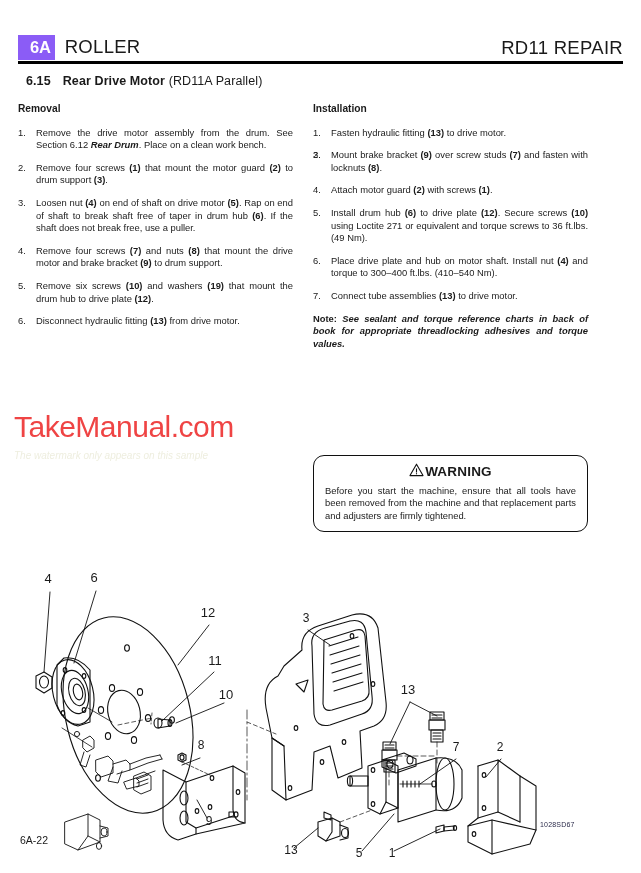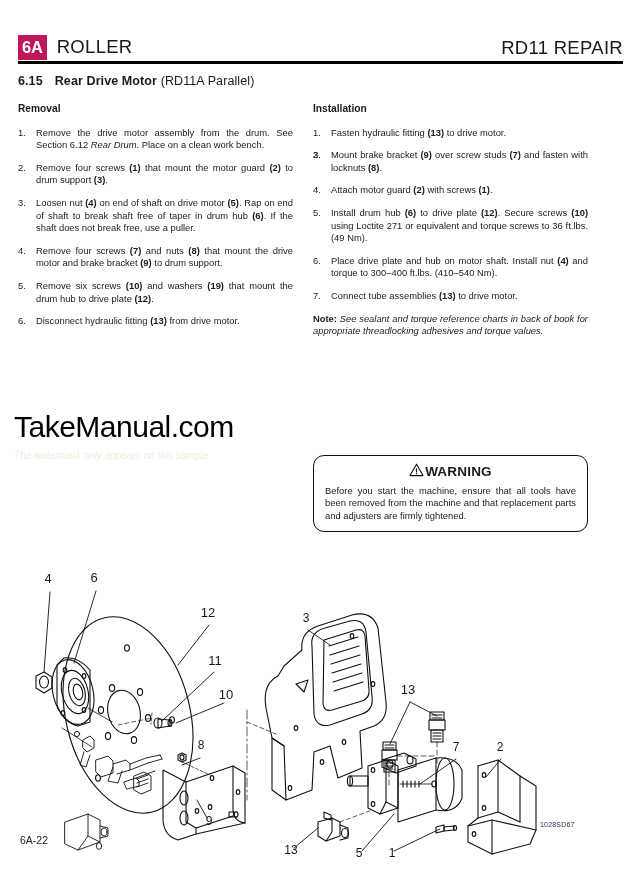--- a/index.html
+++ b/index.html
@@ -28,26 +28,26 @@
     display: flex;
     align-items: flex-end;
     justify-content: space-between;
     height: 26px;
   }
   .hdr-left {
     display: flex;
     align-items: stretch;
   }
   .sec-badge {
-    background: #be185d;
+    background: #8b5cf6;
     color: #ffffff;
     font-size: 16.5px;
     font-weight: bold;
     line-height: 22px;
-    padding: 1px 4px 2px 4px;
+    padding: 1px 4px 2px 12px;
     letter-spacing: -0.2px;
   }
   .hdr-title {
     font-size: 18.5px;
     font-weight: normal;
     line-height: 24px;
     margin-left: 10px;
     letter-spacing: 0.3px;
   }
   .hdr-right {
@@ -58,21 +58,21 @@
   .hdr-rule {
     height: 3px;
     background: #000000;
     margin-top: 1px;
     width: 100%;
   }
 
   
   .section-title {
     position: absolute;
-    left: 18px;
+    left: 26px;
     top: 74px;
     font-size: 12.5px;
     font-weight: bold;
     letter-spacing: 0.1px;
   }
   .section-title .num { margin-right: 12px; }
   .section-title .paren { font-weight: normal; }
 
   
   .col {
@@ -110,21 +110,21 @@
   .note-blk {
     margin: 0 0 10px 0;
     text-align: justify;
     font-style: italic;
   }
   .note-blk .nlbl {
     font-style: normal;
     font-weight: bold;
   }
   b.pn { font-weight: bold; font-style: normal; }
-  i.it { font-style: italic; }
+  i.it { font-style: italic; font-weight: bold; }
 
   
   .warning-box {
     position: absolute;
     left: 313px;
     top: 455px;
     width: 275px;
     box-sizing: border-box;
     border: 1.4px solid #101010;
     border-radius: 11px;
@@ -151,21 +151,21 @@
   
   .watermark {
     position: absolute;
     left: 14px;
     top: 410px;
     width: 290px;
     pointer-events: none;
   }
   .wm-main {
     font-size: 30px;
-    color: #000000;
+    color: #ef4444;
     letter-spacing: -0.5px;
     line-height: 34px;
     font-weight: normal;
   }
   .wm-sub {
     font-size: 10px;
     color: #eeeedf;
     line-height: 14px;
     margin-top: 5px;
     font-style: italic;

